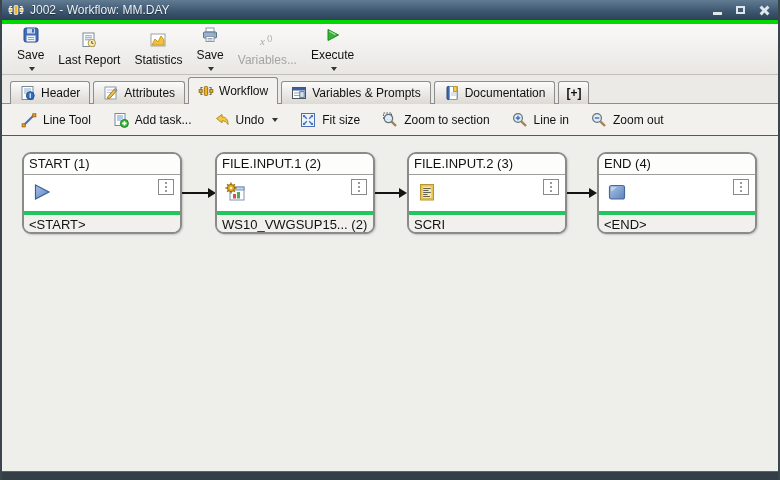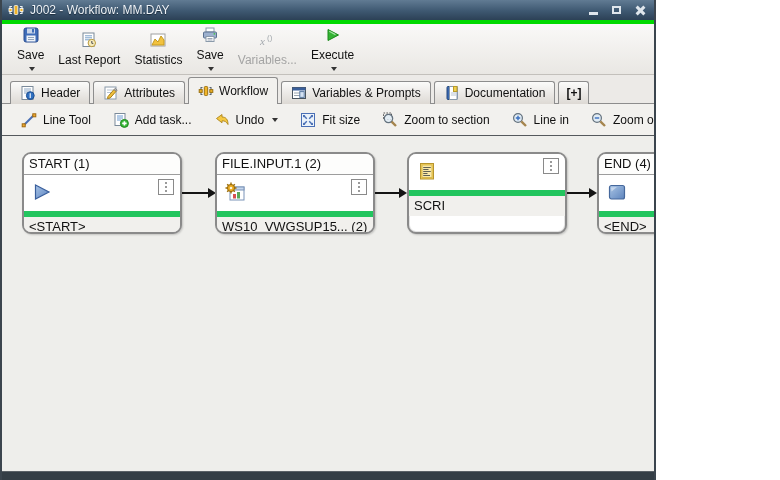--- a/index.html
+++ b/index.html
@@ -1,17 +1,17 @@
 <!DOCTYPE html>
 <html><head>
 <meta charset="utf-8">
 <style>
   html,body{margin:0;padding:0;background:#fff;}
   body{width:780px;height:480px;font-family:"Liberation Sans","DejaVu Sans",sans-serif;-webkit-font-smoothing:antialiased;}
-  .window{width:656px;height:480px;box-sizing:border-box;display:flex;flex-direction:column;
+  .window{width:780px;height:480px;box-sizing:border-box;display:flex;flex-direction:column;
           border-left:2px solid #3b454e;border-right:2px solid #3b454e;background:#f0efed;overflow:hidden;}
 
   
   .titlebar{flex:0 0 20px;background:linear-gradient(#617b93,#3e5871 55%,#2c4156);display:flex;align-items:center;
             padding:0 6px;color:#eef3f8;font-size:12px;gap:6px;}
   .titlebar .title{flex:1;white-space:nowrap;overflow:hidden;text-shadow:0 1px 1px #1c2b3a;}
   .winbtn{width:17px;height:14px;display:flex;align-items:center;justify-content:center;cursor:default;}
   .glyph-min{width:9px;height:3px;background:#dfe6ec;margin-top:6px;}
   .glyph-max{width:9px;height:8px;border:2px solid #dfe6ec;box-sizing:border-box;}
   .glyph-close{position:relative;width:10px;height:10px;}
@@ -49,21 +49,21 @@
   .node{position:absolute;width:160px;height:82px;box-sizing:border-box;background:#fff;
         border:2px solid #8a8a8a;border-radius:9px;overflow:hidden;font-size:13px;color:#111;
         box-shadow:1px 1px 2px rgba(0,0,0,0.18), inset 0 0 0 1px #e3e3e3;}
   .node-header{height:20px;line-height:20px;padding:0 5px;border-bottom:1px solid #9d9d9d;background:#fdfdfc;
                white-space:nowrap;overflow:hidden;}
   .node-body{height:36px;position:relative;background:#fff;}
   .node-icon{position:absolute;left:8px;top:7px;}
   .node-menu{position:absolute;right:6px;top:4px;width:16px;height:16px;box-sizing:border-box;border:1px solid #8a8a8a;
              background:#fff;display:flex;flex-direction:column;align-items:center;justify-content:center;gap:2px;}
   .node-menu .dot{width:2px;height:2px;background:#9a9a9a;}
-  .node-footer{height:20px;line-height:20px;padding:0 5px;border-top:6px solid #22c55e;background:#f1f0ed;
+  .node-footer{height:20px;line-height:20px;padding:0 5px;border-top:4px solid #22c55e;background:#f1f0ed;
                white-space:nowrap;overflow:hidden;}
 
   .edge{position:absolute;height:2px;background:#141414;top:56px;}
   .edge::after{content:"";position:absolute;right:-7px;top:-4px;width:0;height:0;
                border-left:8px solid #141414;border-top:5px solid transparent;border-bottom:5px solid transparent;}
 
   .bottombar{flex:0 0 8px;background:#343e46;border-top:1px solid #5a6167;}
 
   .icon{flex:0 0 auto;display:block;}
 </style>
@@ -339,20 +339,21 @@
             <span class="dot"></span>
             <span class="dot"></span>
         </div>
       </div>
       <div class="node-footer">WS10_VWGSUP15... (2)</div>
     </div>
 
     <div class="edge" style="left:373px;width:25px;"></div>
 
     <div class="node" style="left:405px;top:16px;">
+      <div class="node-header">FILE.INPUT.2 (3)</div>
       <div class="node-body">
         <svg class="node-icon" width="20" height="20" viewBox="0 0 20 20">
           <rect x="3.5" y="2.5" width="13" height="15.5" fill="#f2cf5b" stroke="#b8952e"></rect>
           <rect x="5" y="4" width="10" height="12.5" fill="#fbe9a8" stroke="#d8b94e"></rect>
           <path d="M6.2 6.5 H13.8 M6.2 8.5 H11.5 M6.2 10.5 H13.8 M6.2 12.5 H10.5 M6.2 14.5 H13" stroke="#616152" stroke-width="1.1"></path>
         </svg>
         <div class="node-menu">
           <span class="dot"></span>
             <span class="dot"></span>
             <span class="dot"></span>

